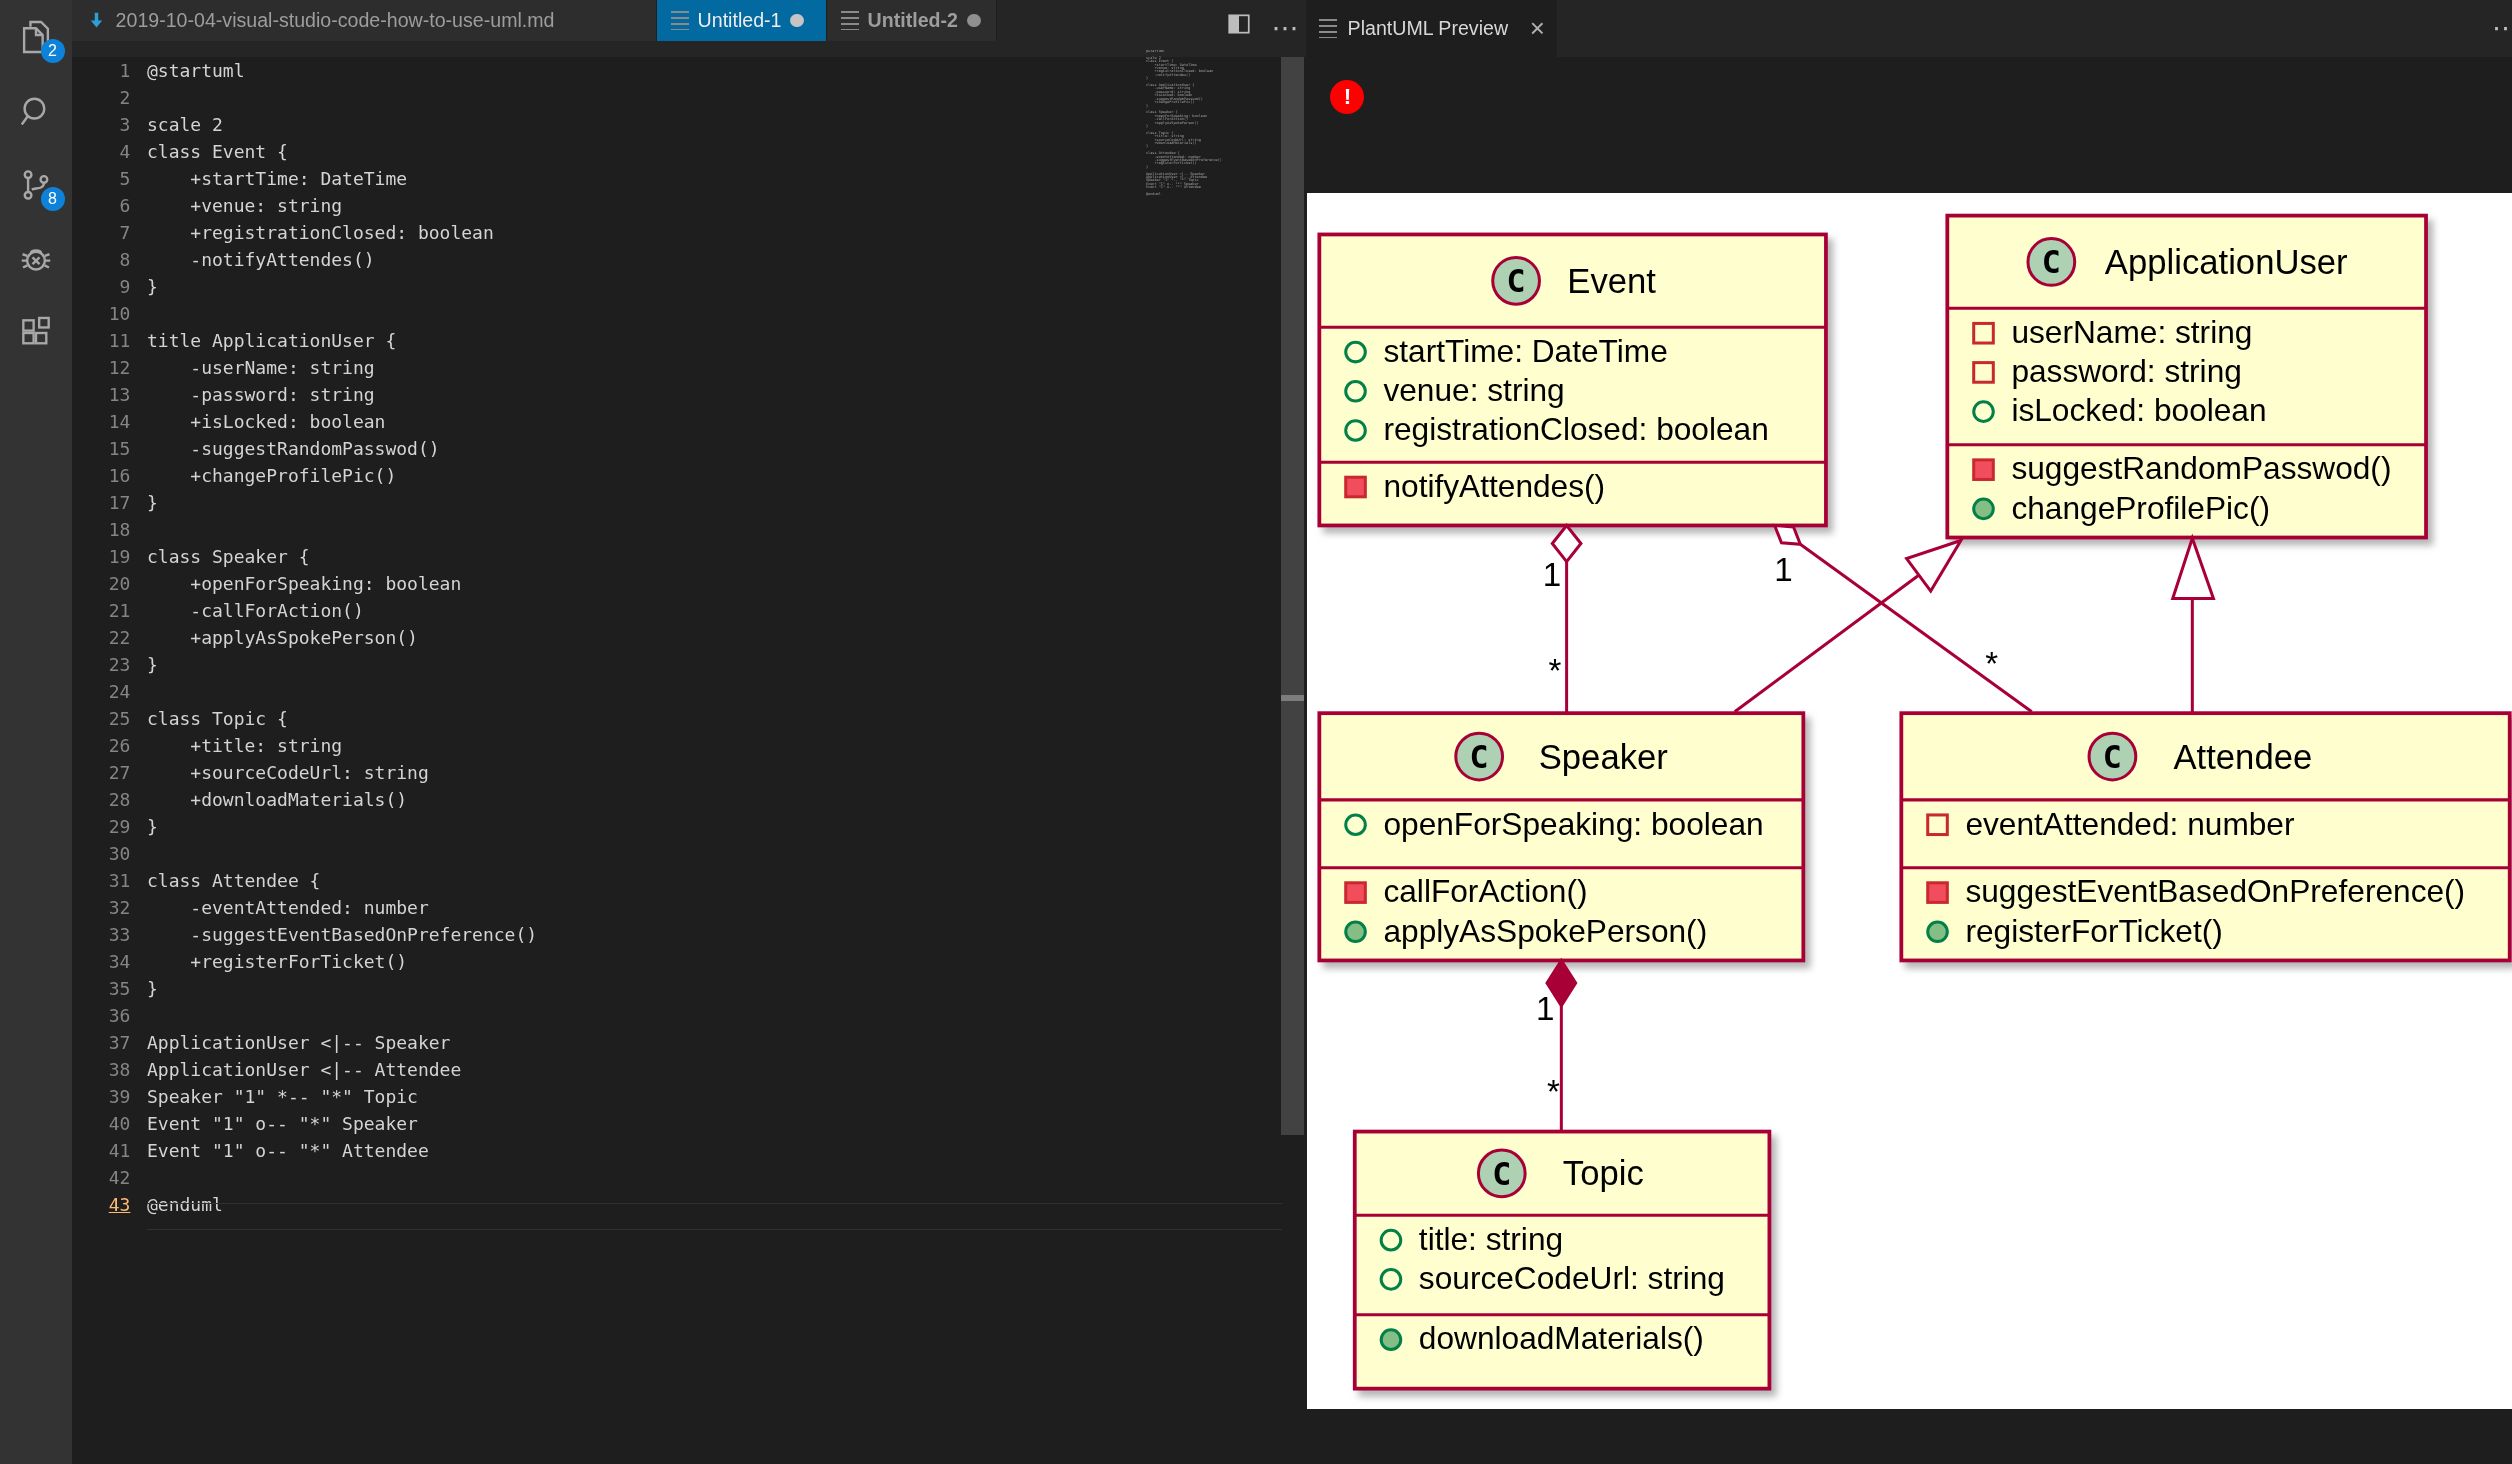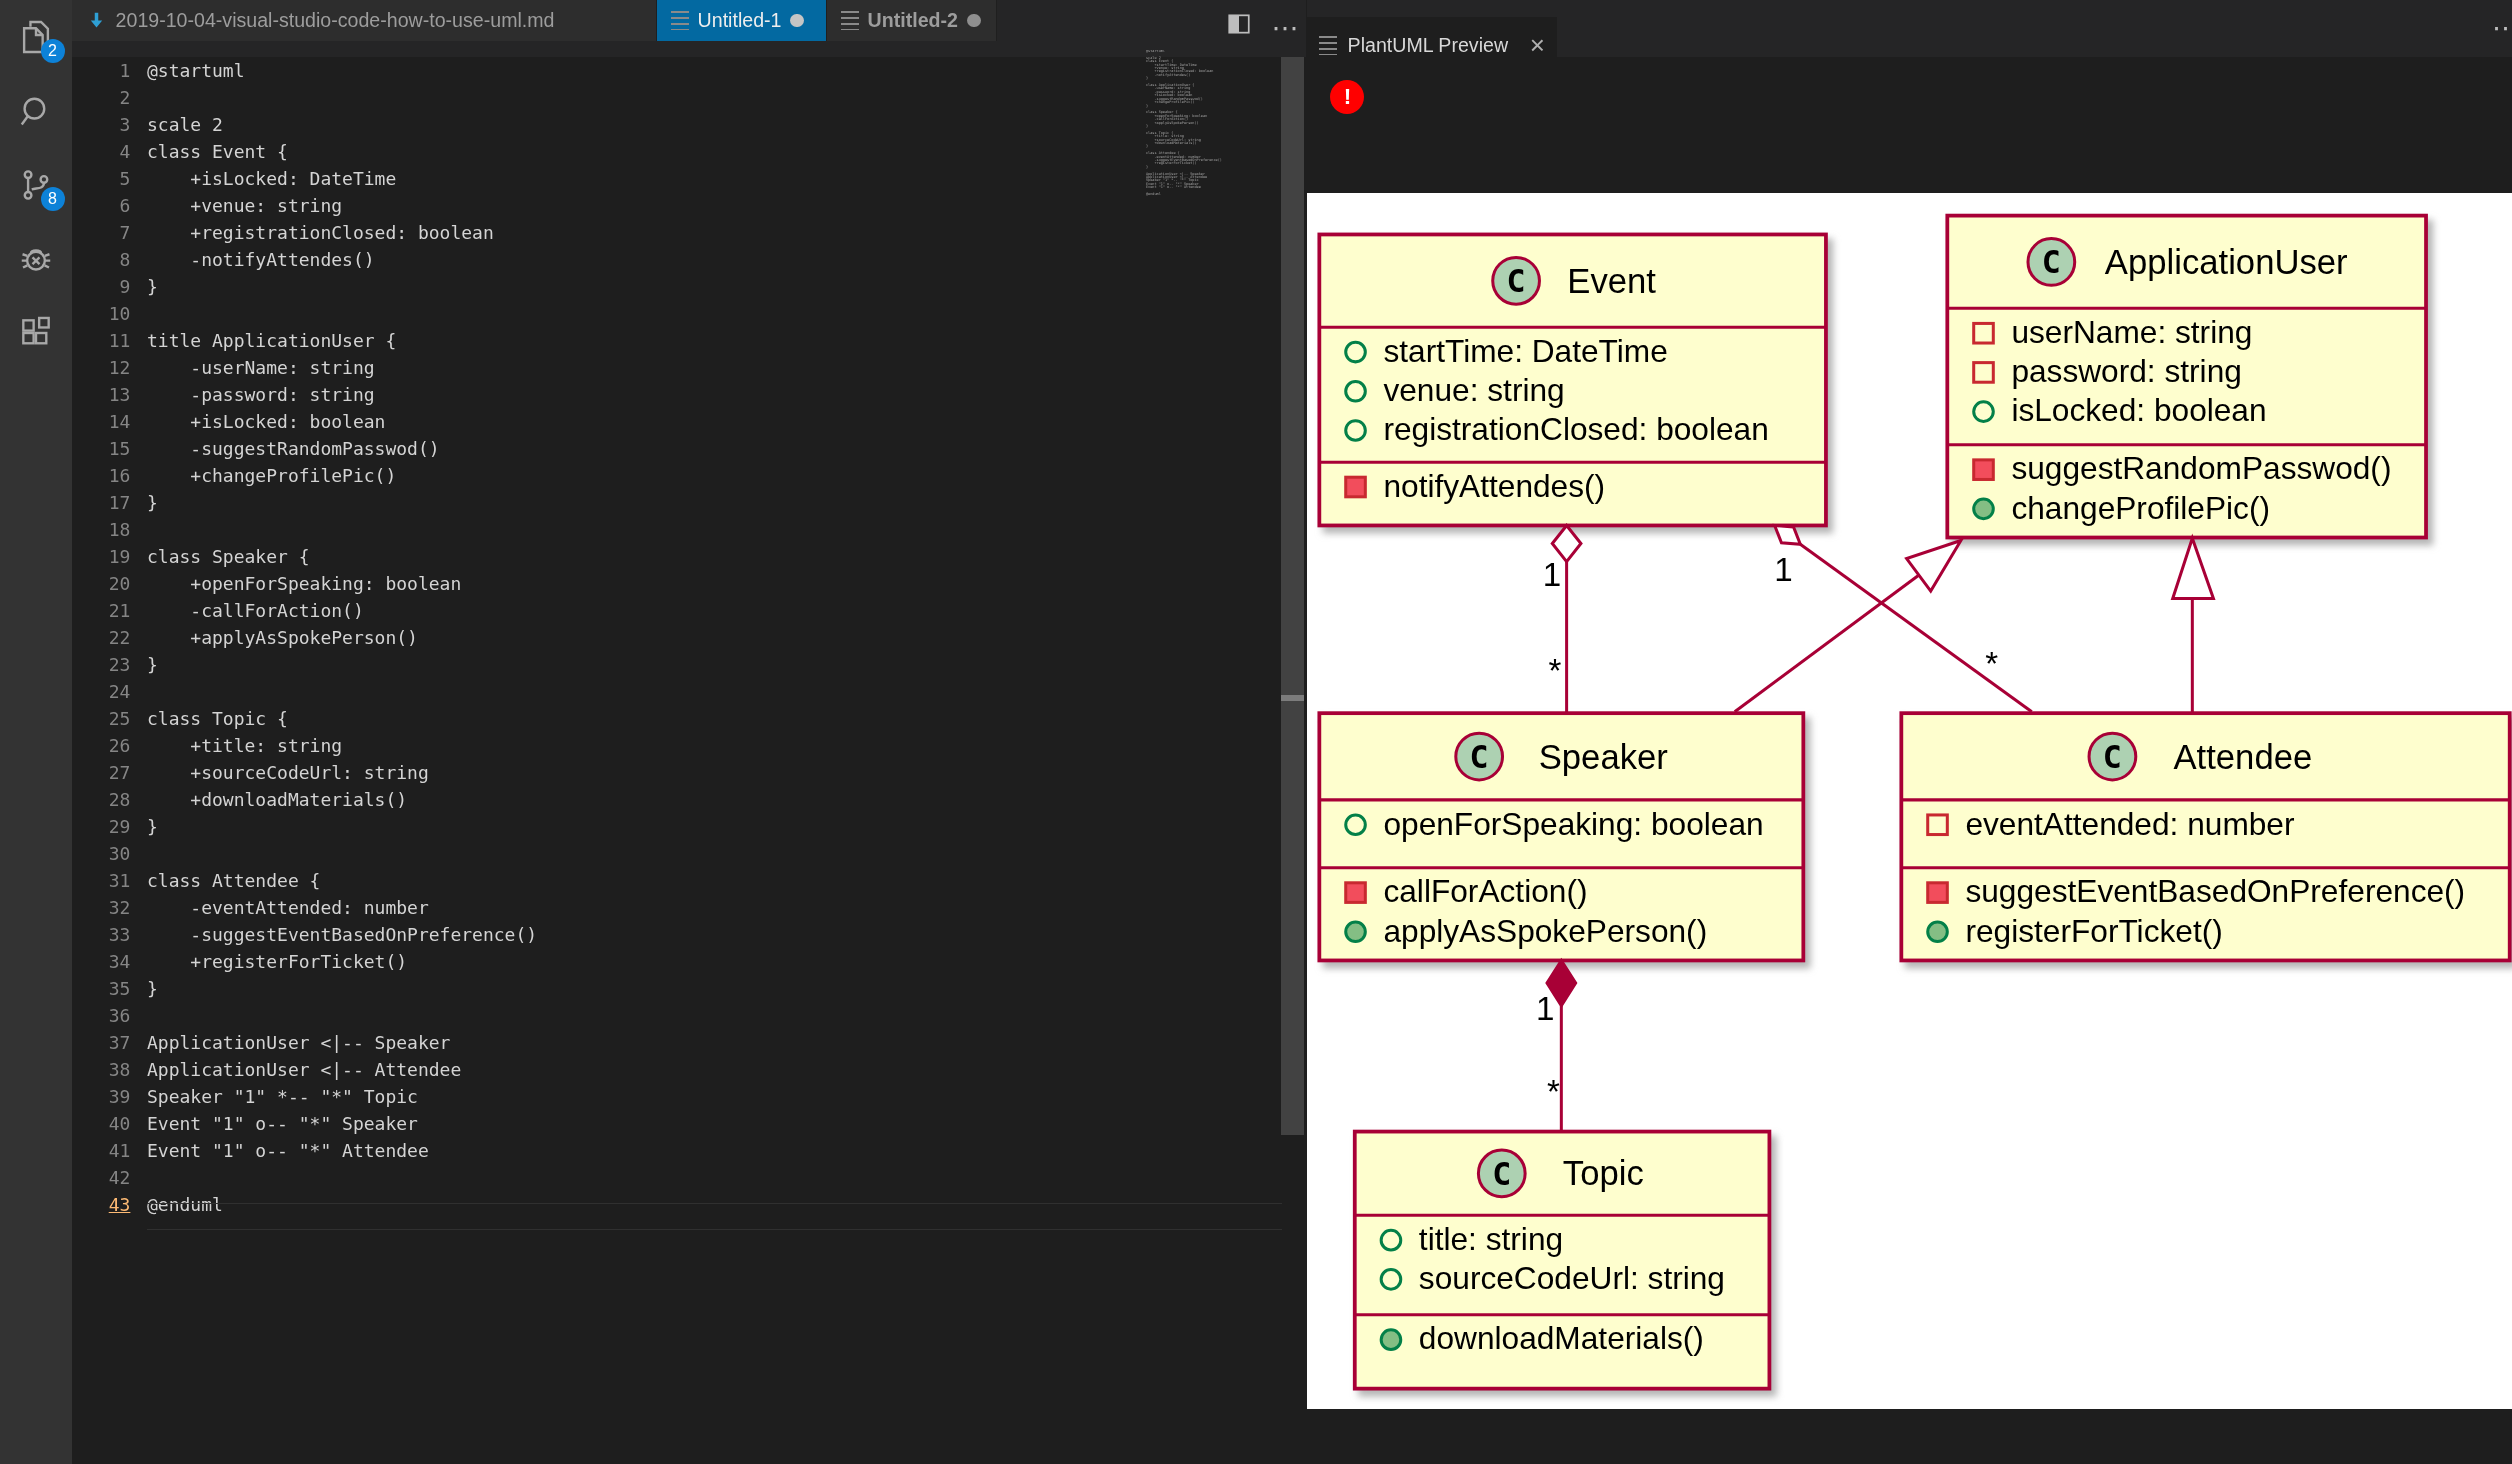--- a/index.html
+++ b/index.html
@@ -37,21 +37,21 @@
   .minimap { position:absolute; left:1074px; top:50px; width:136px; height:317px;
              font:3.5px "DejaVu Sans Mono", monospace; line-height:3.4px; white-space:pre;
              color:rgba(205,205,205,.72); overflow:hidden; cursor:pointer; }
   .editor-scrollbar { position:absolute; left:1209px; top:57px; width:22.6px; height:1078px; background:#424242; cursor:pointer; }
   .scroll-marker { position:absolute; left:1209px; top:695px; width:22.6px; height:6px; background:#7c7c7c; }
 
   
   .preview-region { position:absolute; left:1307px; top:0; width:1206px; height:1464px; background:#1e1e1e; }
   .preview-tabbar { position:absolute; left:0; top:0; width:1206px; height:57px; background:#252526; }
   .preview-tab { position:absolute; left:0; top:0; width:250px; height:57px; background:#1e1e1e; color:#d8d8d8;
-                 display:flex; align-items:center; gap:10.6px; padding:0 12px; font-size:19.6px; cursor:pointer;margin-top:17px; }
+                 display:flex; align-items:center; gap:10.6px; padding:0 12px; font-size:19.6px; cursor:pointer; }
   .preview-tab .close { margin-left:auto; color:#b0b0b0; font-size:26px; cursor:pointer; }
   .preview-more { position:absolute; right:-6px; top:0; height:57px; line-height:57px; color:#bdbdbd; font-size:27px; cursor:pointer; }
   .preview-content { position:absolute; left:0; top:57px; width:1206px; height:1408px; background:#1e1e1e; }
   .error-badge { position:absolute; left:23.4px; top:23.4px; width:34px; height:34px; border-radius:50%;
                  background:#ff0000; color:#ffffff; font-weight:bold; font-size:22.6px;
                  display:flex; align-items:center; justify-content:center; }
   .diagram-canvas { position:absolute; left:0; top:136px; width:1206px; height:1216px; background:#ffffff; }
   .uml-box-group { filter:drop-shadow(7px 8px 5px rgba(120,120,120,.55)); }
 
   .lines-icon { display:inline-block; width:18px; height:19.6px; flex:0 0 auto;
@@ -145,21 +145,21 @@
         <div class="code-line">
           <span class="gutter">3</span>
           <span class="code-text">scale 2</span>
         </div>
         <div class="code-line">
           <span class="gutter">4</span>
           <span class="code-text">class Event {</span>
         </div>
         <div class="code-line">
           <span class="gutter">5</span>
-          <span class="code-text">    +isLocked: DateTime</span>
+          <span class="code-text">    +startTime: DateTime</span>
         </div>
         <div class="code-line">
           <span class="gutter">6</span>
           <span class="code-text">    +venue: string</span>
         </div>
         <div class="code-line">
           <span class="gutter">7</span>
           <span class="code-text">    +registrationClosed: boolean</span>
         </div>
         <div class="code-line">

